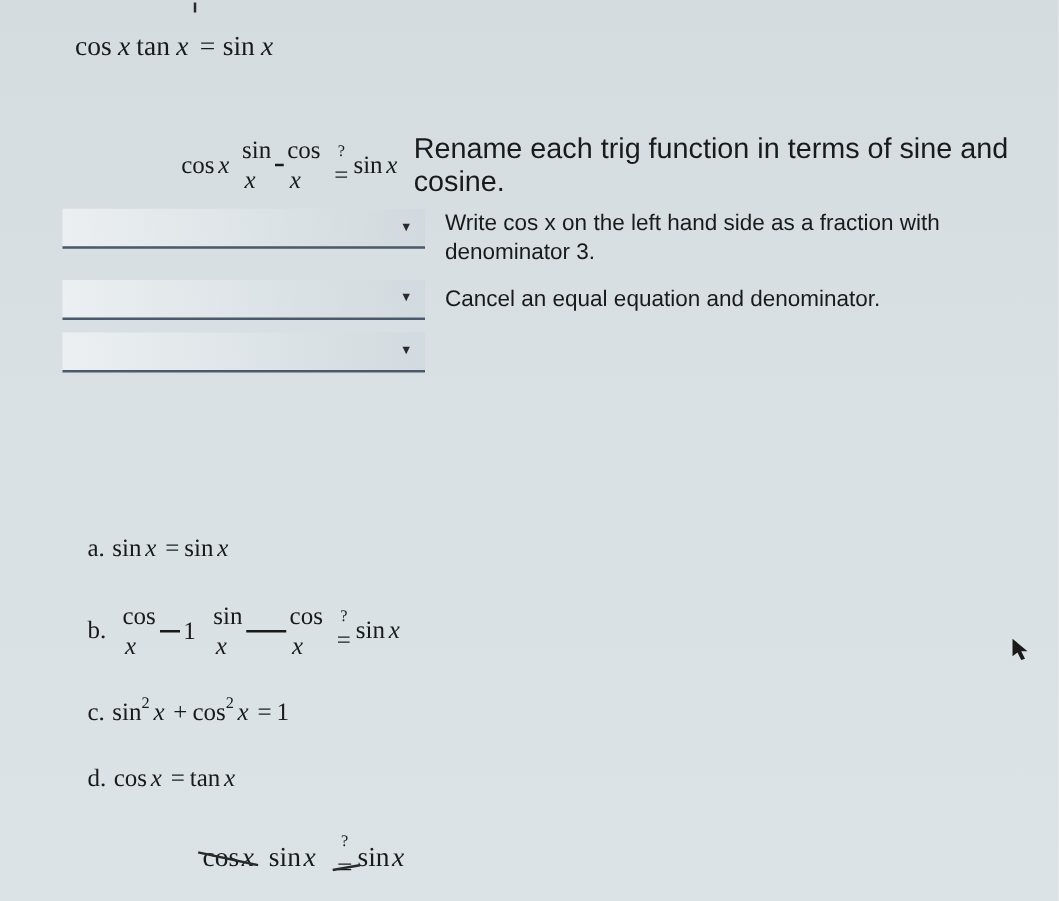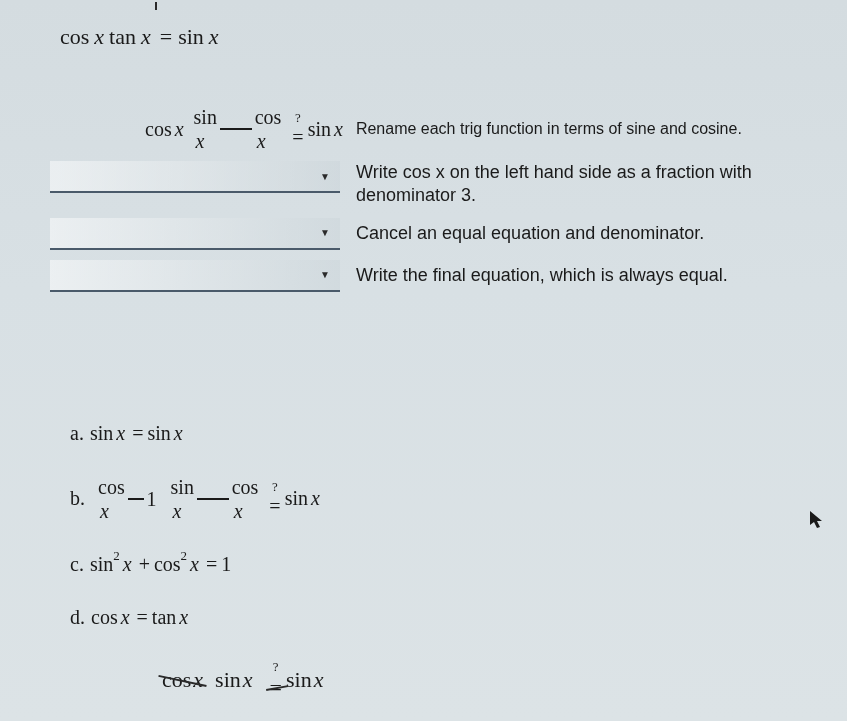--- a/index.html
+++ b/index.html
@@ -165,21 +165,21 @@
       top: 510px;
       font-size: 18px;
       color: #1a1a1a;
     }
     .eq-sign {
       margin: 0 4px;
     }
     .space-sm { margin-left: 3px; margin-right: 3px; }
     .step1-desc {
       font-family: Arial, sans-serif;
-      font-size: 16px;
+      font-size: 23px;
       margin-left: 10px;
     }
   </style>
 </head>
 <body>
 
 <div class="top-tick"></div>
 
 <div class="main-eq">
   <span>cos</span>
@@ -230,21 +230,20 @@
   <div class="dropdown">
     <span class="dropdown-arrow">▼</span>
   </div>
   <div class="step-label">Cancel an equal equation and denominator.</div>
 </div>
 
 <div class="step-row">
   <div class="dropdown">
     <span class="dropdown-arrow">▼</span>
   </div>
-  <div class="step-label">Write the final equation, which is always equal.</div>
 </div>
 
 <div class="options">
   <div class="opt">
     <span class="opt-label">a.</span>
     <span>sin</span>
     <span class="italic space-sm">x</span>
     <span class="eq-sign">=</span>
     <span>sin</span>
     <span class="italic space-sm">x</span>

